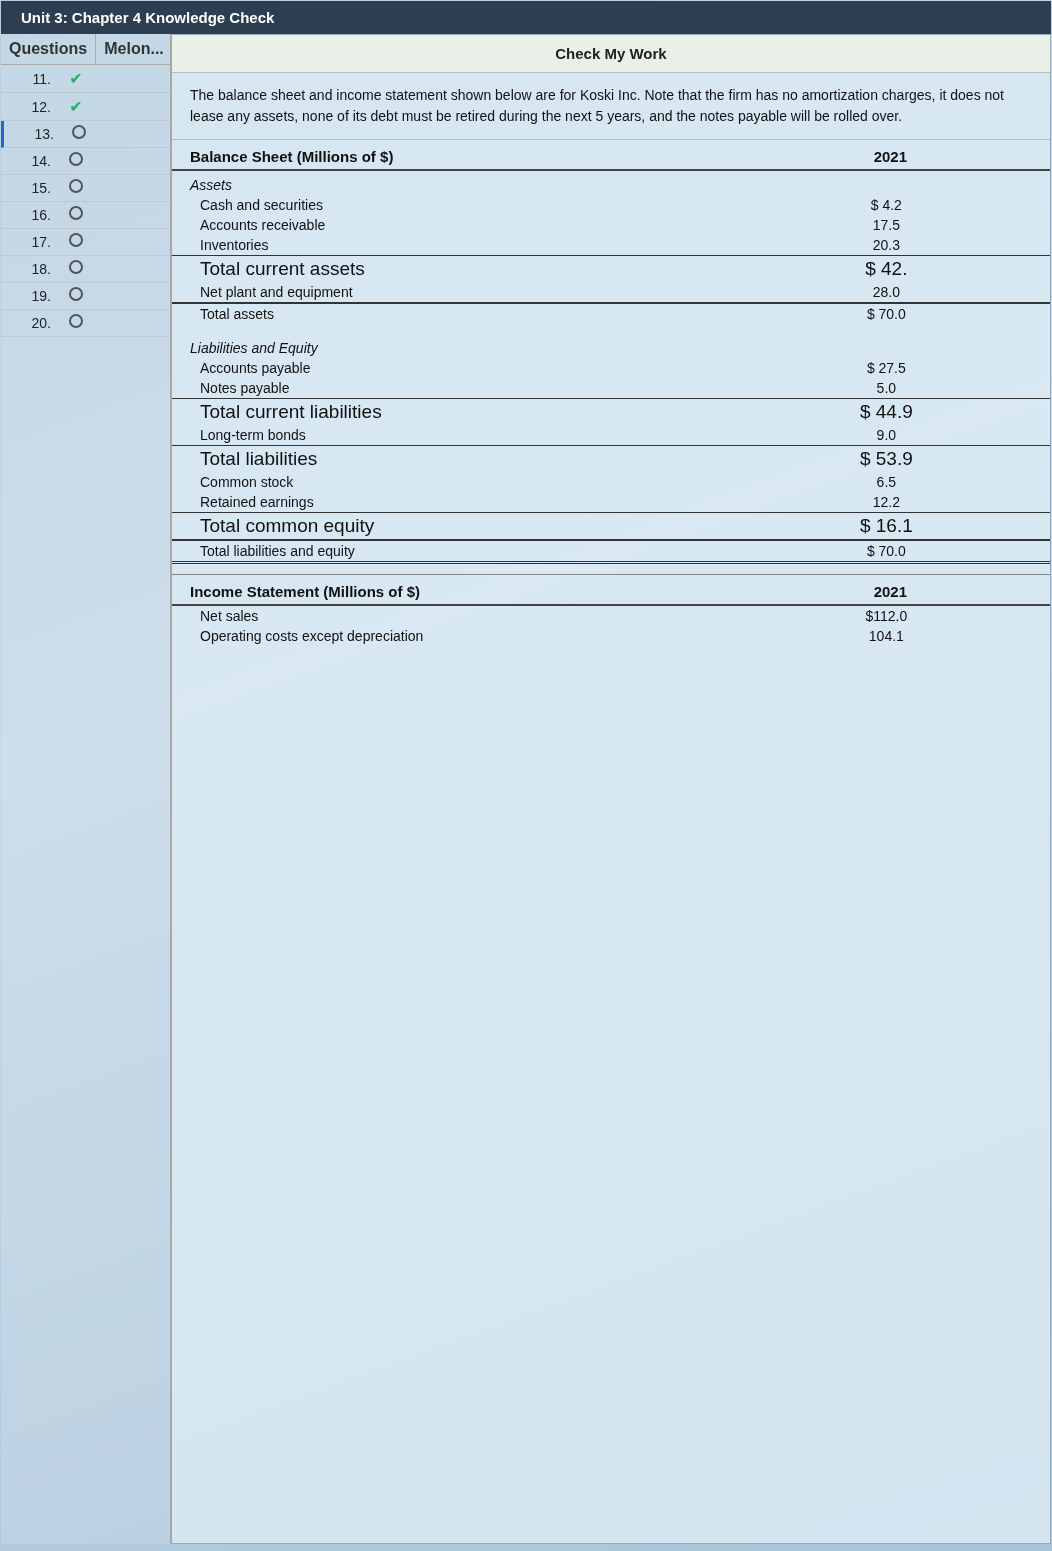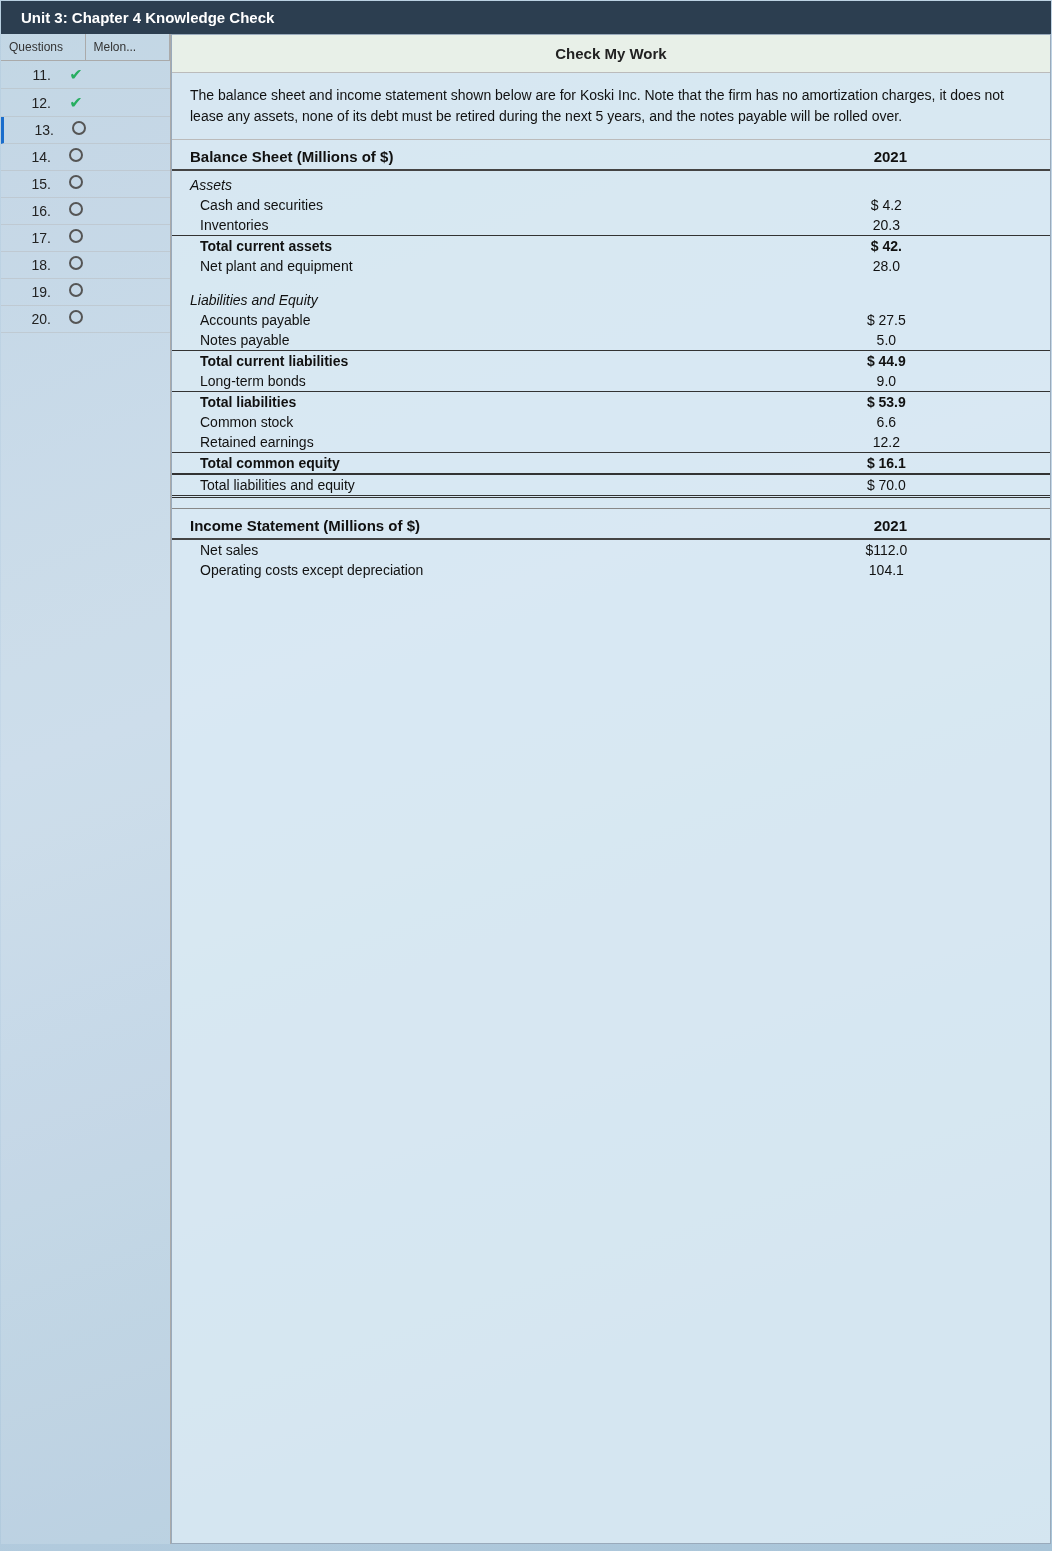--- a/index.html
+++ b/index.html
@@ -42,25 +42,25 @@
     }
 
     .sidebar-header {
       display: flex;
       border-bottom: 1px solid #aaa;
     }
 
     .sidebar-col {
       flex: 1;
       padding: 6px 8px;
-      font-size: 12px;
-      font-weight: normal;
+      font-size: 16px;
+      font-weight: bold;
       color: #333;
       border-right: 1px solid #aaa;
-      text-align: left;
+      text-align: right;
     }
 
     .sidebar-row {
       display: flex;
       align-items: center;
       border-bottom: 1px solid rgba(180,180,180,0.4);
       padding: 4px 0;
     }
 
     .sidebar-num {
@@ -142,22 +142,21 @@
       border-bottom: 2px solid #444;
     }
 
     .table-title-row .value-col {
       font-weight: bold;
       border-bottom: 2px solid #444;
     }
 
     .subtotal-row td {
       border-top: 1px solid #333;
-      font-size: 14px;
-      font-weight: bold;
+      font-size: 19px;
     }
 
     .total-row td {
       border-top: 2px solid #333;
       font-weight: normal;
       font-size: 14px;
     }
 
     .double-underline td {
       border-bottom: 3px double #333;
@@ -251,36 +250,44 @@
         <tr>
           <td class="label-col" style="font-style:italic; padding-top:6px;">Assets</td>
           <td class="value-col"></td>
         </tr>
 
         <tr>
           <td class="label-col indent1">Cash and securities</td>
           <td class="value-col">$  4.2</td>
         </tr>
 
+        <tr>
+          <td class="label-col indent1">Accounts receivable</td>
+          <td class="value-col">17.5</td>
+        </tr>
 
         <tr>
           <td class="label-col indent1">Inventories</td>
           <td class="value-col">20.3</td>
         </tr>
 
         <tr class="subtotal-row">
           <td class="label-col indent1">Total current assets</td>
           <td class="value-col">$ 42.</td>
         </tr>
 
         <tr>
           <td class="label-col indent1">Net plant and equipment</td>
           <td class="value-col">28.0</td>
         </tr>
 
+        <tr class="total-row">
+          <td class="label-col indent1">Total assets</td>
+          <td class="value-col">$ 70.0</td>
+        </tr>
 
         <tr class="spacer-row">
               <td></td>
               <td></td>
             </tr>
 
         <tr>
           <td class="label-col" style="font-style:italic; padding-top:4px;">Liabilities and Equity</td>
           <td class="value-col"></td>
         </tr>
@@ -306,21 +313,21 @@
           <td class="value-col">9.0</td>
         </tr>
 
         <tr class="subtotal-row">
           <td class="label-col indent1">Total liabilities</td>
           <td class="value-col">$ 53.9</td>
         </tr>
 
         <tr>
           <td class="label-col indent1">Common stock</td>
-          <td class="value-col">6.6</td>
+          <td class="value-col">6.5</td>
         </tr>
 
         <tr>
           <td class="label-col indent1">Retained earnings</td>
           <td class="value-col">12.2</td>
         </tr>
 
         <tr class="subtotal-row">
           <td class="label-col indent1">Total common equity</td>
           <td class="value-col">$ 16.1</td>

